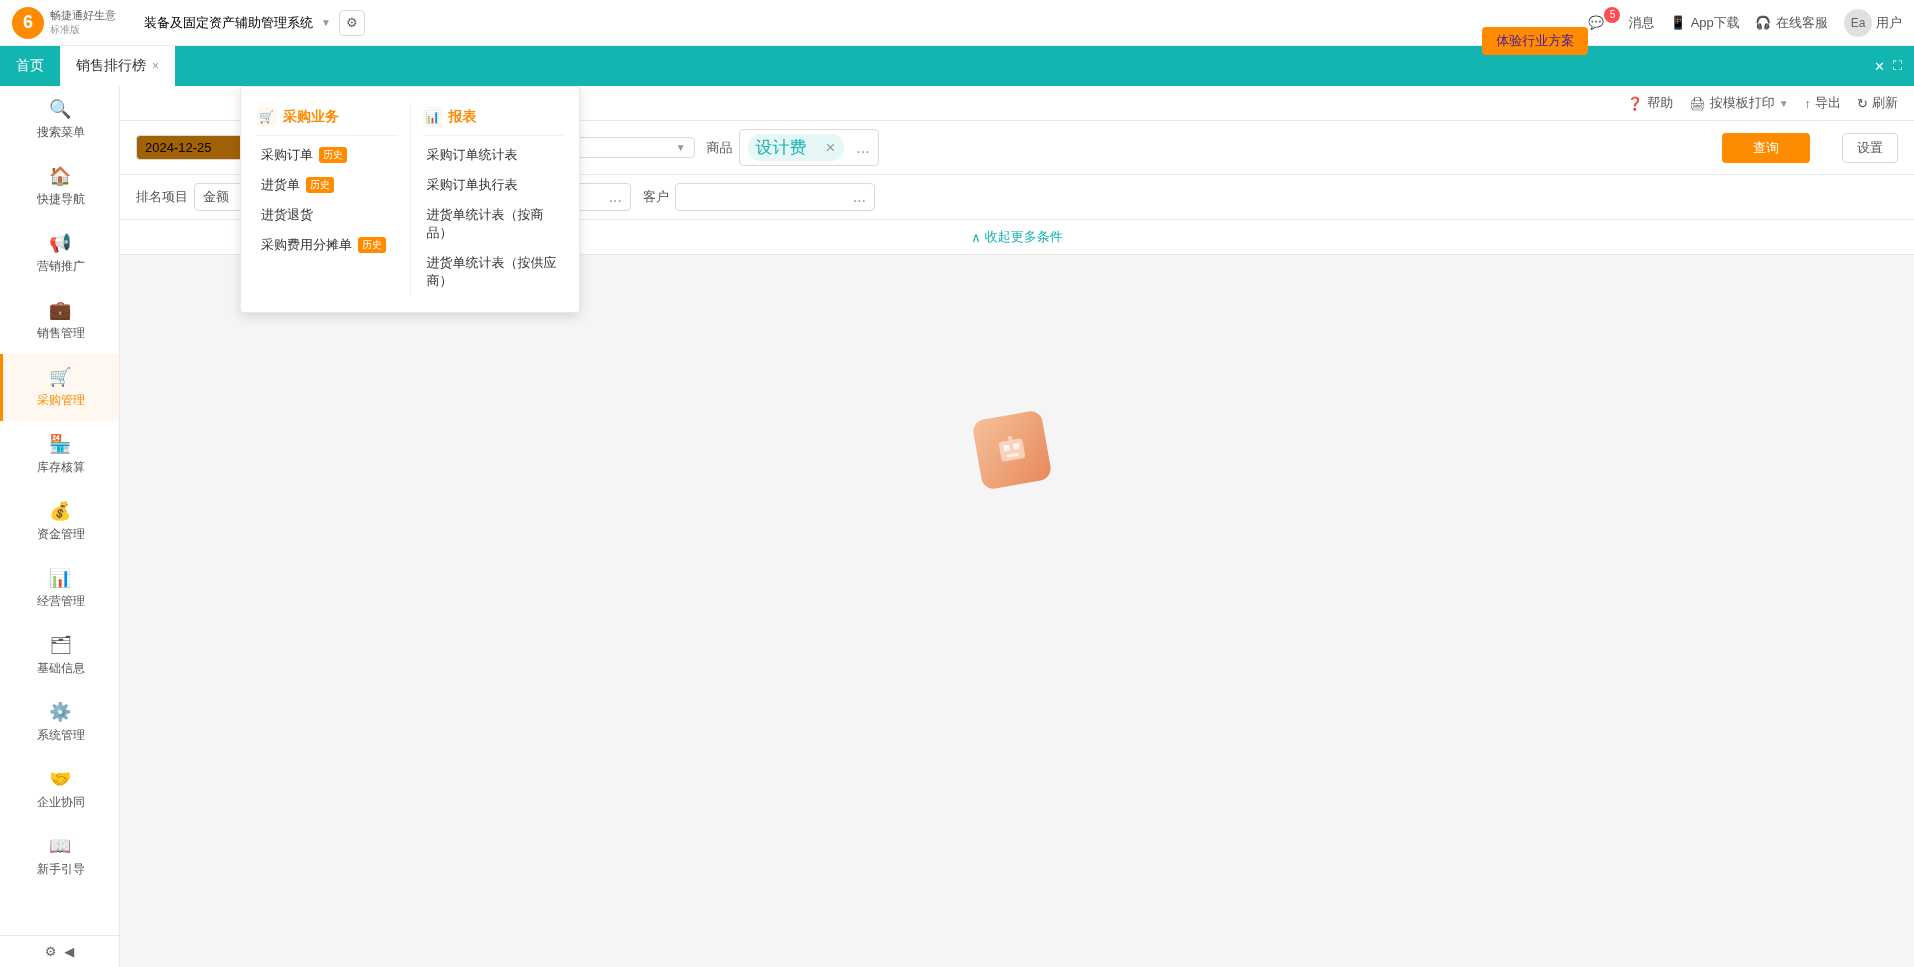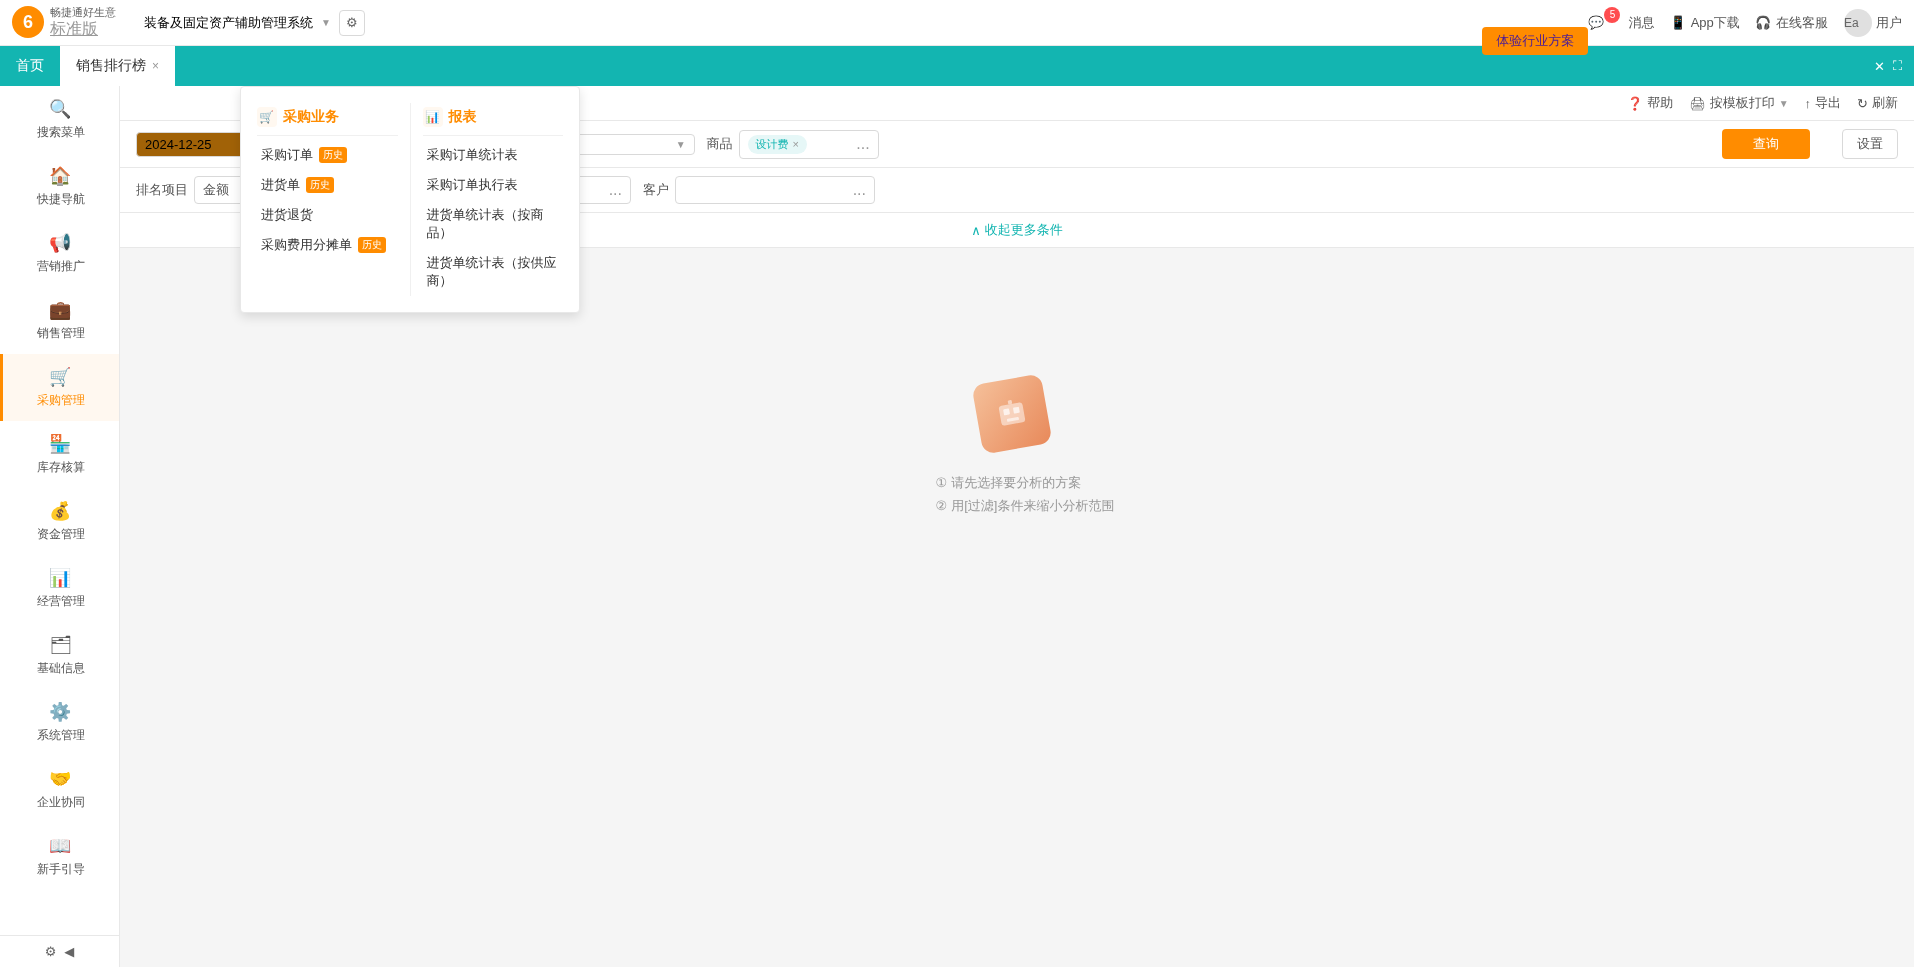--- a/index.html
+++ b/index.html
@@ -23,21 +23,21 @@
       gap: 6px;
     }
     .logo-icon {
       width: 32px; height: 32px;
       background: #ff8c00;
       border-radius: 50%;
       display: flex; align-items: center; justify-content: center;
       color: white; font-size: 18px; font-weight: bold;
     }
     .logo-text { font-size: 11px; color: #666; line-height: 1.3; }
-    .logo-sub { font-size: 16px; color: #999; text-decoration: underline; }
+    .logo-sub { font-size: 10px; color: #999; }
 
     .topbar-system {
       flex: 1;
       display: flex;
       align-items: center;
       gap: 8px;
       margin-left: 12px;
     }
     .topbar-actions {
       display: flex;
@@ -65,21 +65,21 @@
       border-radius: 50%;
       width: 16px; height: 16px;
       font-size: 10px;
       display: flex; align-items: center; justify-content: center;
       position: relative; top: -8px; left: -4px;
     }
     .avatar-circle {
       width: 28px; height: 28px;
       background: #e0e0e0;
       border-radius: 50%;
-      display: flex; align-items: center; justify-content: flex-start;
+      display: flex; align-items: center; justify-content: center;
       font-size: 12px; color: #666;
     }
 
     
     .nav-tabs {
       height: 40px;
       background: #13b5b1;
       display: flex;
       align-items: center;
       padding: 0;
@@ -200,22 +200,22 @@
       font-size: 13px;
       min-width: 140px;
       display: flex; align-items: center; justify-content: space-between;
       cursor: pointer; background: white;
     }
     .tag {
       background: #e6f7f7;
       color: #13b5b1;
       padding: 2px 8px;
       border-radius: 12px;
-      font-size: 11px;
-      display: flex; align-items: center; gap: 4px;
+      font-size: 17px;
+      display: flex; align-items: center; gap: 19px;
     }
     .tag-close { cursor: pointer; color: #999; }
     .date-range {
       display: flex; align-items: center; gap: 4px;
       font-size: 13px; color: #555;
     }
     .date-input {
       border: 1px solid #d9d9d9;
       border-radius: 4px;
       padding: 4px 8px;
@@ -537,24 +537,20 @@
         <div class="empty-icon-shape">
           <svg width="40" height="40" viewBox="0 0 40 40">
             <rect x="8" y="10" width="24" height="20" rx="3" fill="rgba(255,255,255,0.5)"></rect>
             <rect x="12" y="14" width="6" height="6" rx="1" fill="rgba(255,255,255,0.7)"></rect>
             <rect x="22" y="14" width="6" height="6" rx="1" fill="rgba(255,255,255,0.7)"></rect>
             <rect x="14" y="24" width="12" height="3" rx="1" fill="rgba(255,255,255,0.6)"></rect>
             <rect x="18" y="6" width="4" height="4" rx="1" fill="rgba(255,255,255,0.5)"></rect>
           </svg>
         </div>
       </div>
-      <ul class="empty-text">
-        <li>请先选择要分析的方案</li>
-        <li>用[过滤]条件来缩小分析范围</li>
-      </ul>
     </div>
 
     <div class="popup-menu">
       <div class="popup-cols">
 
         <div class="popup-col">
           <div class="popup-col-title">
             <div class="popup-col-title-icon">🛒</div>
             <span>采购业务</span>
           </div>

